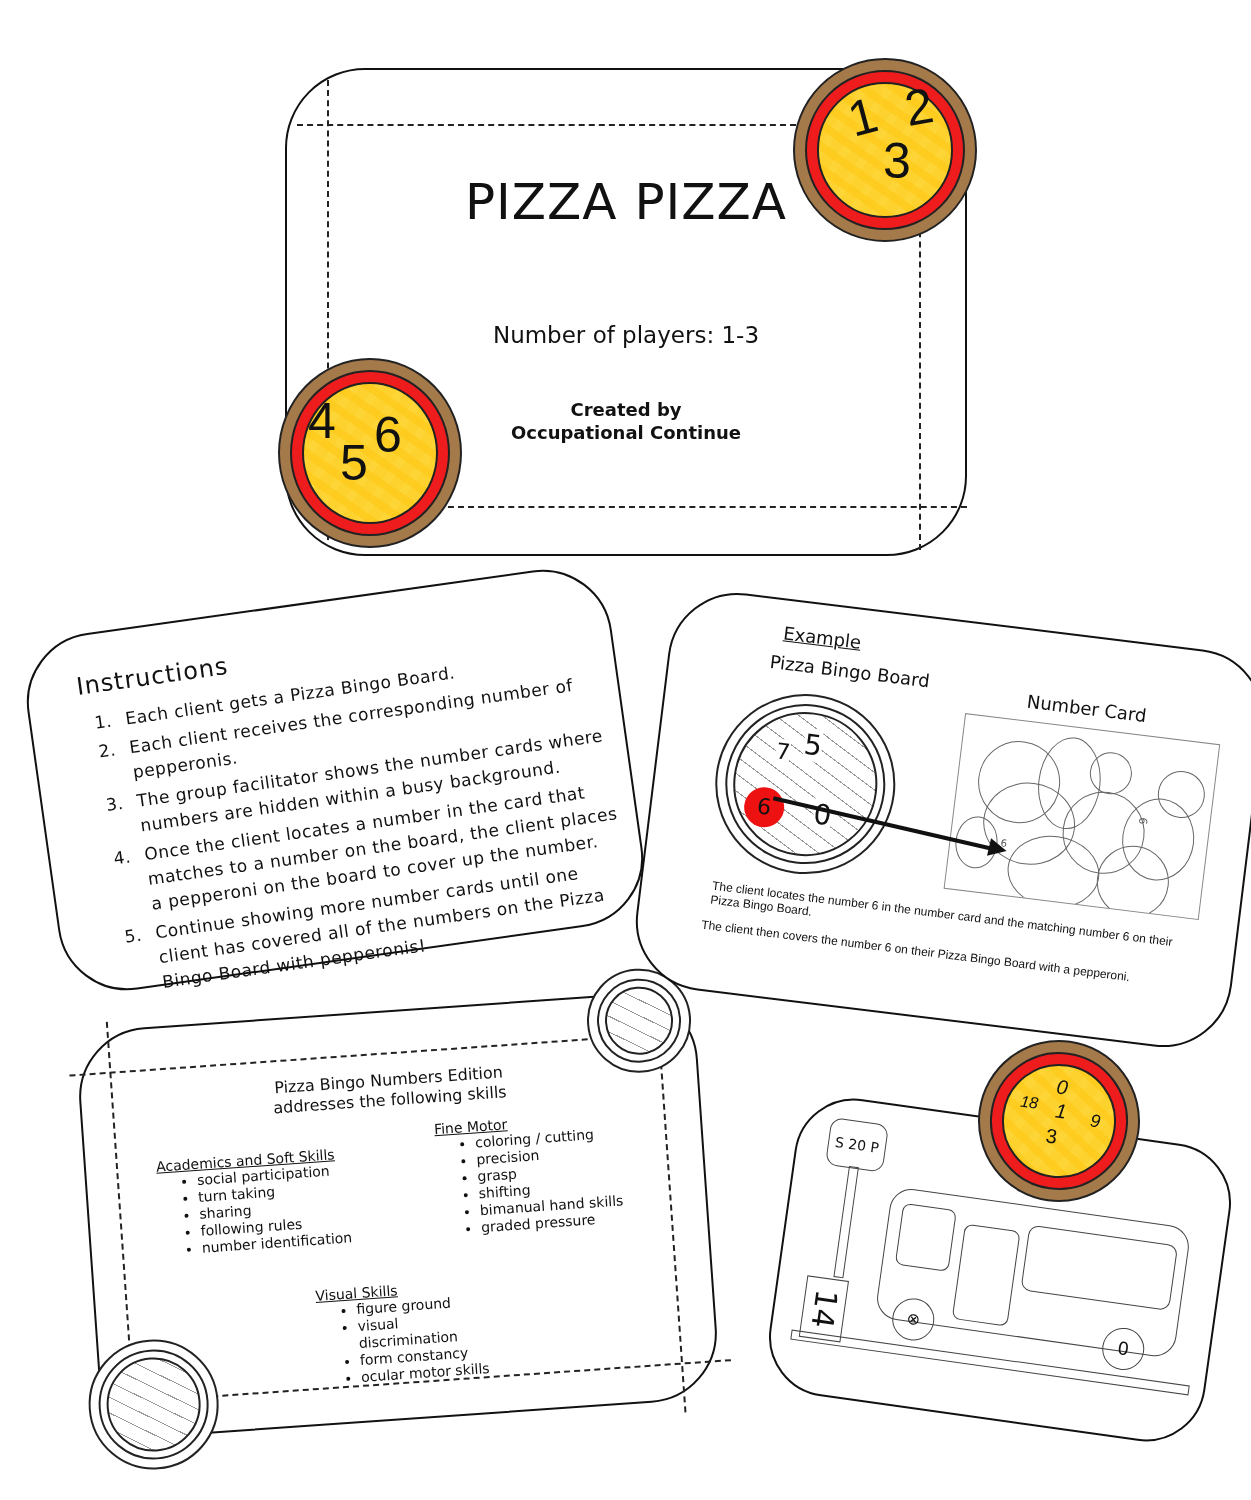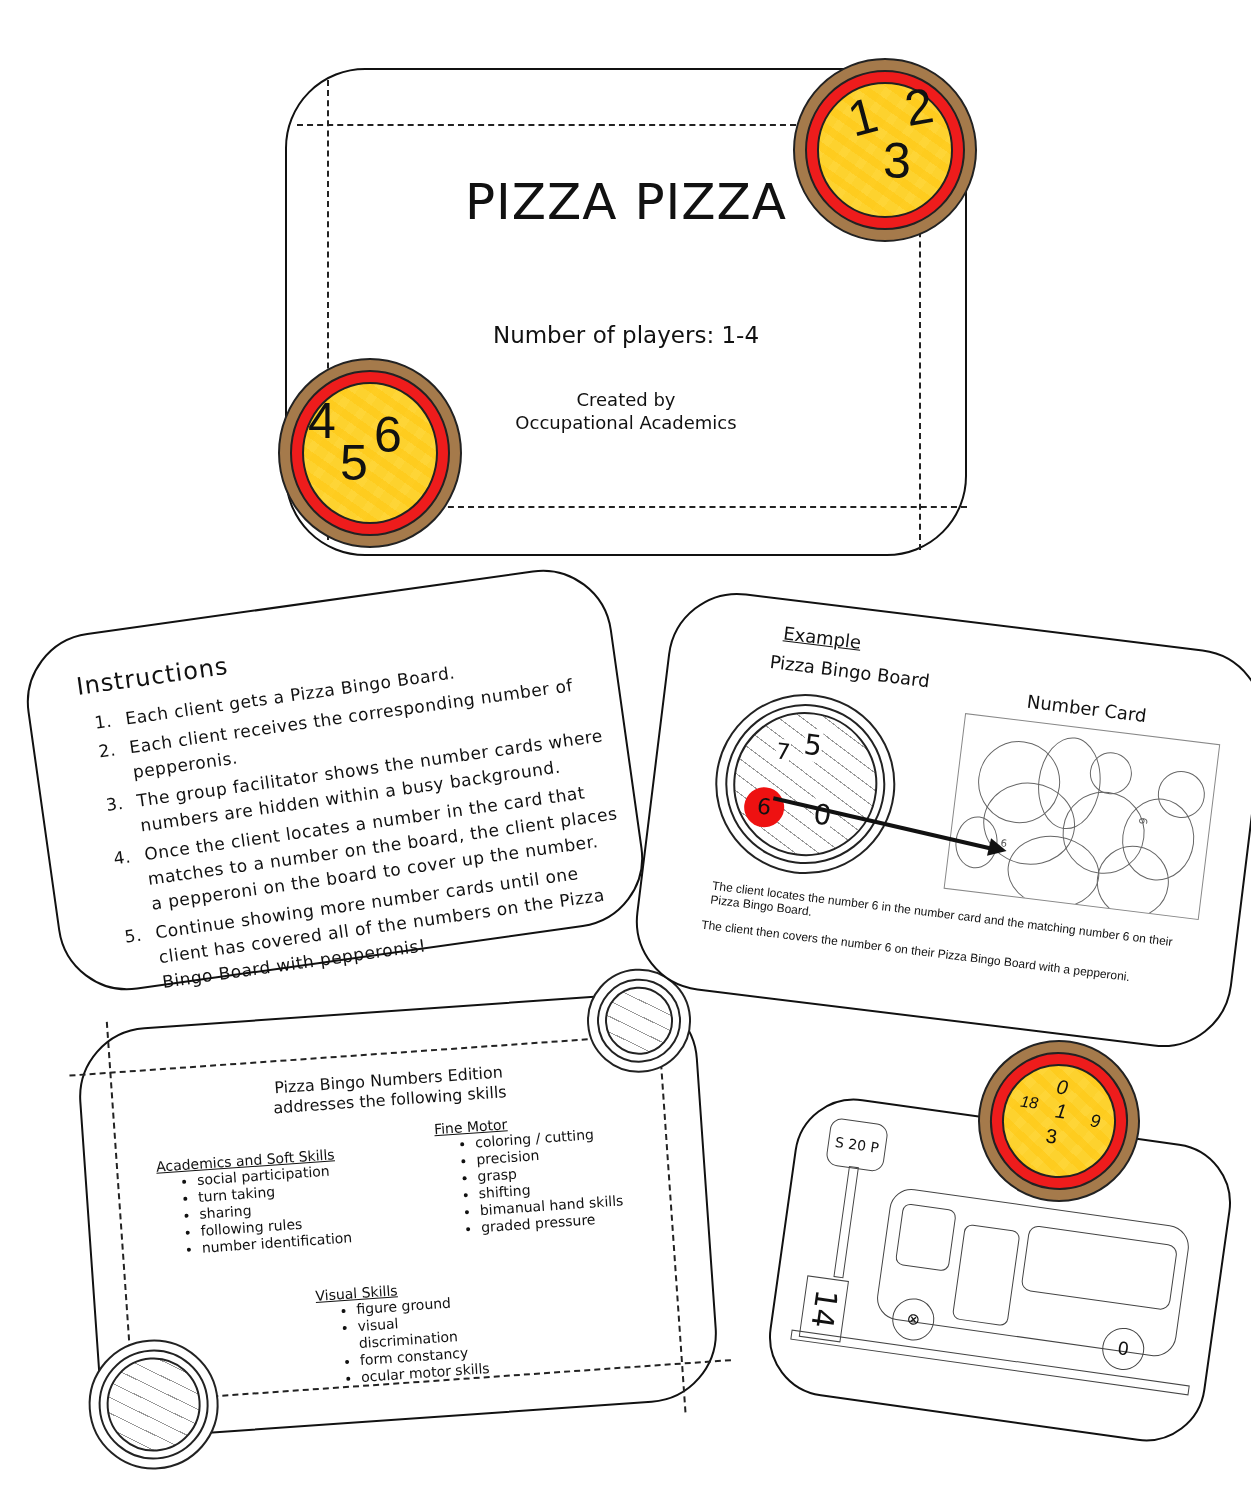--- a/index.html
+++ b/index.html
@@ -164,24 +164,24 @@
 
 <div class="card" style="left:285px; top:68px; width:682px; height:488px; border-radius:80px;">
   <div class="dash-h" style="left:10px; top:54px; width:660px;"></div>
   <div class="dash-h" style="left:10px; top:436px; width:670px;"></div>
   <div class="dash-v" style="left:40px; top:10px; height:460px;"></div>
   <div class="dash-v" style="left:632px; top:10px; height:470px;"></div>
 
   <div class="title-text" style="top:102px; font-size:50px; line-height:60px; font-weight:normal; letter-spacing:1px;">
     <div>PIZZA PIZZA</div>
   </div>
-  <div class="title-text" style="top:252px; font-size:23px;">Number of players: 1-4</div>
-  <div class="title-text" style="top:318px; font-size:18px; line-height:23px;">
+  <div class="title-text" style="top:252px; font-size:23px;">Number of players: 1-3</div>
+  <div class="title-text" style="top:328px; font-size:18px; line-height:23px;font-weight:bold;">
     <div>Created by</div>
-    <div>Occupational Academics</div>
+    <div>Occupational Continue</div>
   </div>
 </div>
 
 <div class="pizza" style="left:793px; top:58px; width:184px; height:184px;">
   <div class="sauce"></div>
   <div class="cheese">
     <span class="num" style="left:30px; top:4px; font-size:50px; transform:rotate(-15deg);">1</span>
     <span class="num" style="left:86px; top:-6px; font-size:50px; transform:rotate(-10deg);">2</span>
     <span class="num" style="left:64px; top:48px; font-size:50px;">3</span>
   </div>

